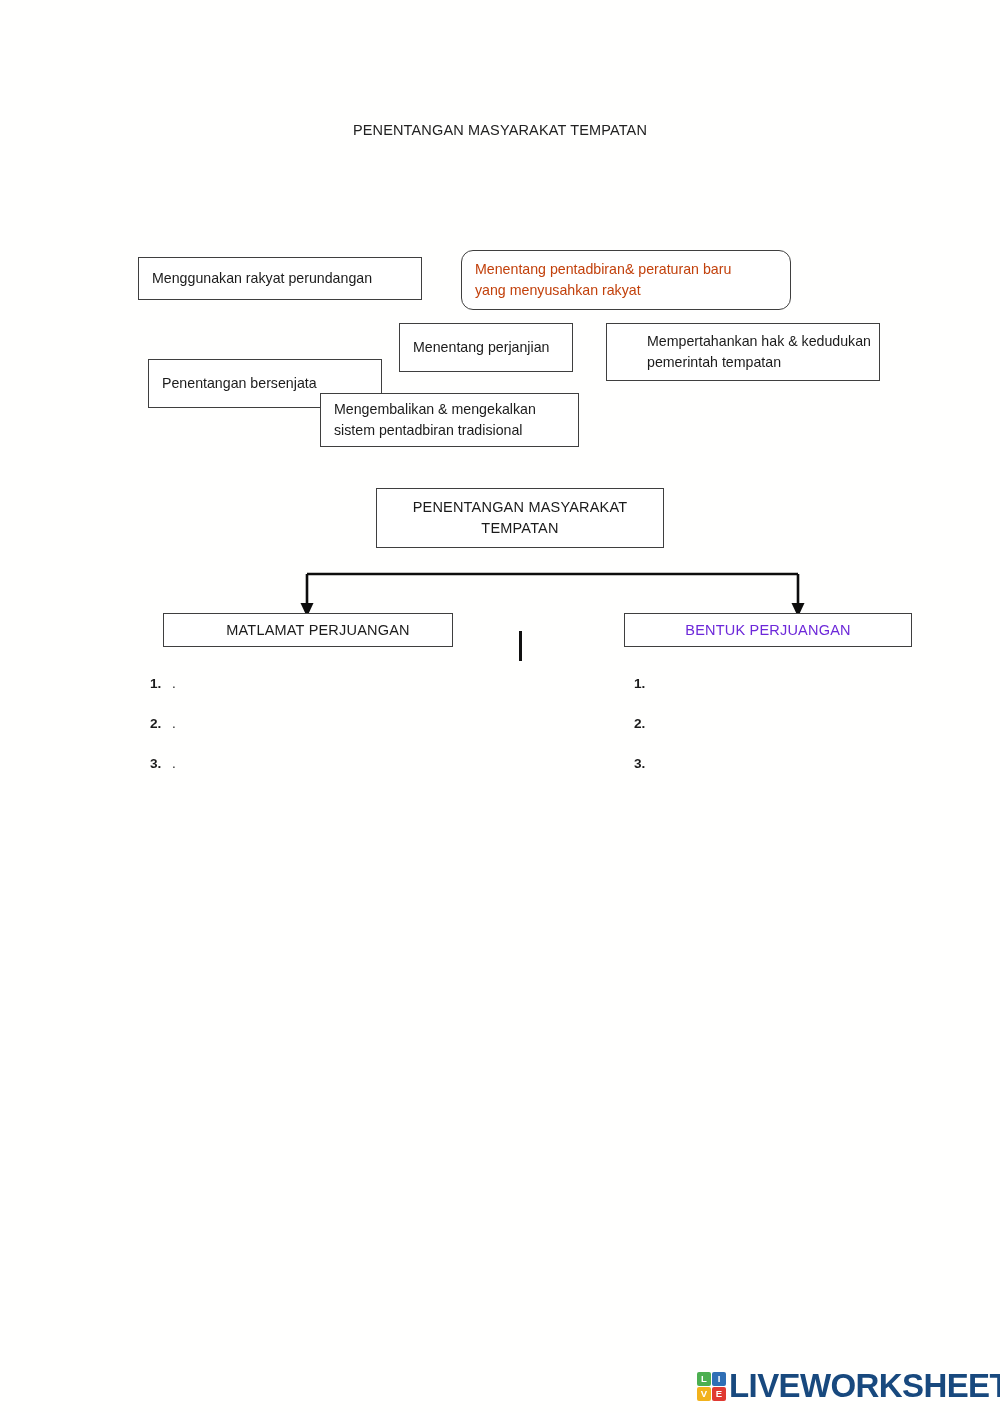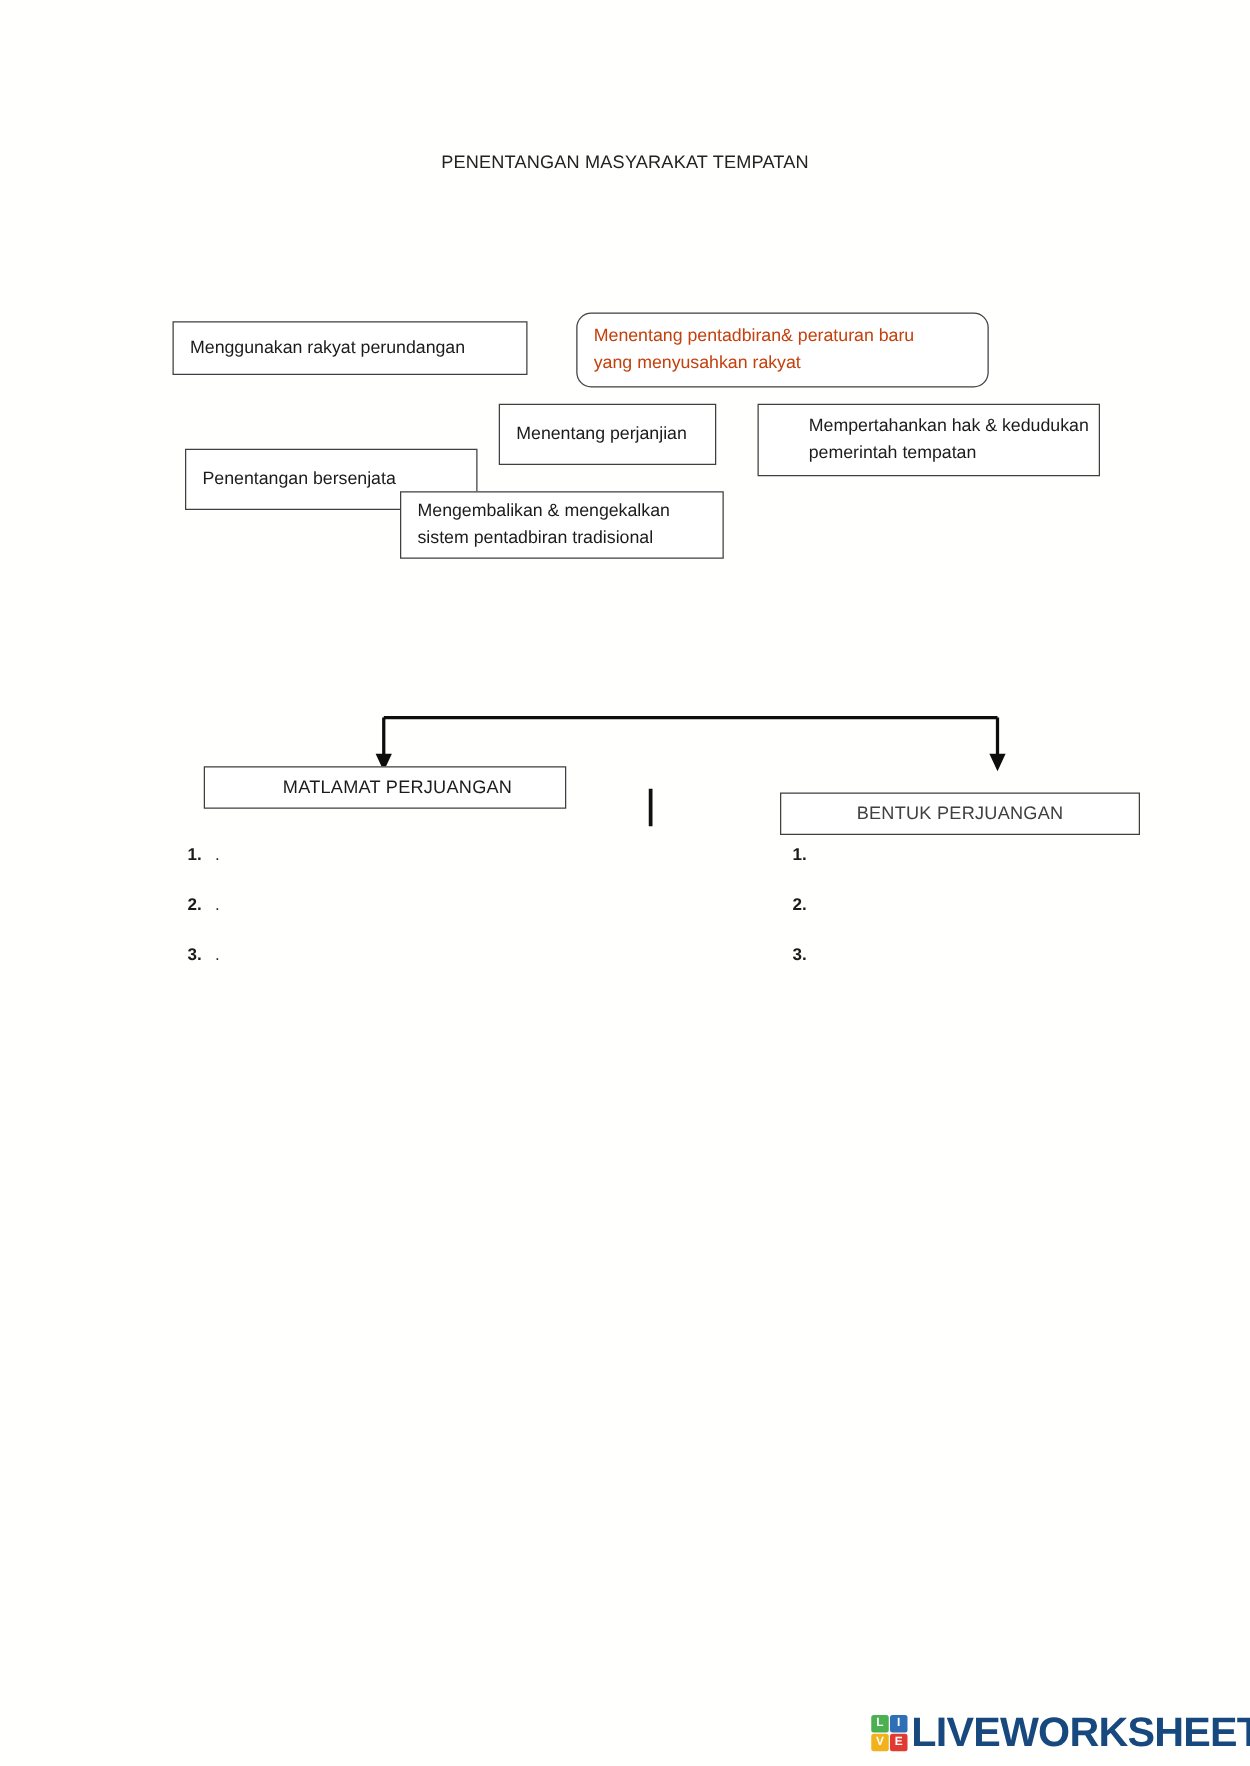--- a/index.html
+++ b/index.html
@@ -195,38 +195,42 @@
   <div class="obox" id="box-mempertahankan" style="border-color: rgb(63, 63, 63); color: rgb(27, 27, 27); padding-left: 27px;">
     <span class="txt">Mempertahankan hak &amp; kedudukan
 pemerintah tempatan</span>
   </div>
 
   <div class="obox" id="box-mengembalikan" style="border-color: rgb(63, 63, 63); color: rgb(27, 27, 27);">
     <span class="txt">Mengembalikan &amp; mengekalkan
 sistem pentadbiran tradisional</span>
   </div>
 
+  <div class="obox cap" id="box-central" style="border-color: rgb(63, 63, 63); color: rgb(27, 27, 27);">
+    <span class="txt">PENENTANGAN MASYARAKAT
+TEMPATAN</span>
+  </div>
 
   <div class="connector">
     <svg width="525" height="55" viewBox="0 0 525 55" xmlns="http://www.w3.org/2000/svg">
       <g stroke="#0d0d0d" stroke-width="2.6" fill="none">
         <path d="M17,9 L508,9"></path>
         <path d="M17,9 L17,40"></path>
         <path d="M508,9 L508,40"></path>
       </g>
       <polygon points="17,52 10.5,38 23.5,38" fill="#0d0d0d"></polygon>
       <polygon points="508,52 501.5,38 514.5,38" fill="#0d0d0d"></polygon>
     </svg>
   </div>
 
   <div class="obox cap center-text" id="box-matlamat" style="border-color: rgb(63, 63, 63); color: rgb(27, 27, 27);">
     <span class="txt">MATLAMAT PERJUANGAN</span>
   </div>
 
-  <div class="obox cap center-text" id="box-bentuk" style="border-color: rgb(63, 63, 63); color: #404040; margin-top: 21px;">
+  <div class="obox cap center-text" id="box-bentuk" style="border-color: rgb(63, 63, 63); color: #6d28d9;">
     <span class="txt">BENTUK PERJUANGAN</span>
   </div>
 
   <div class="cursor-tick"></div>
 
   <div class="answer-list" id="list-left">
     <div class="answer-row">
       <span class="answer-num">1.</span>
       <span class="answer-val">.</span>
     </div>

